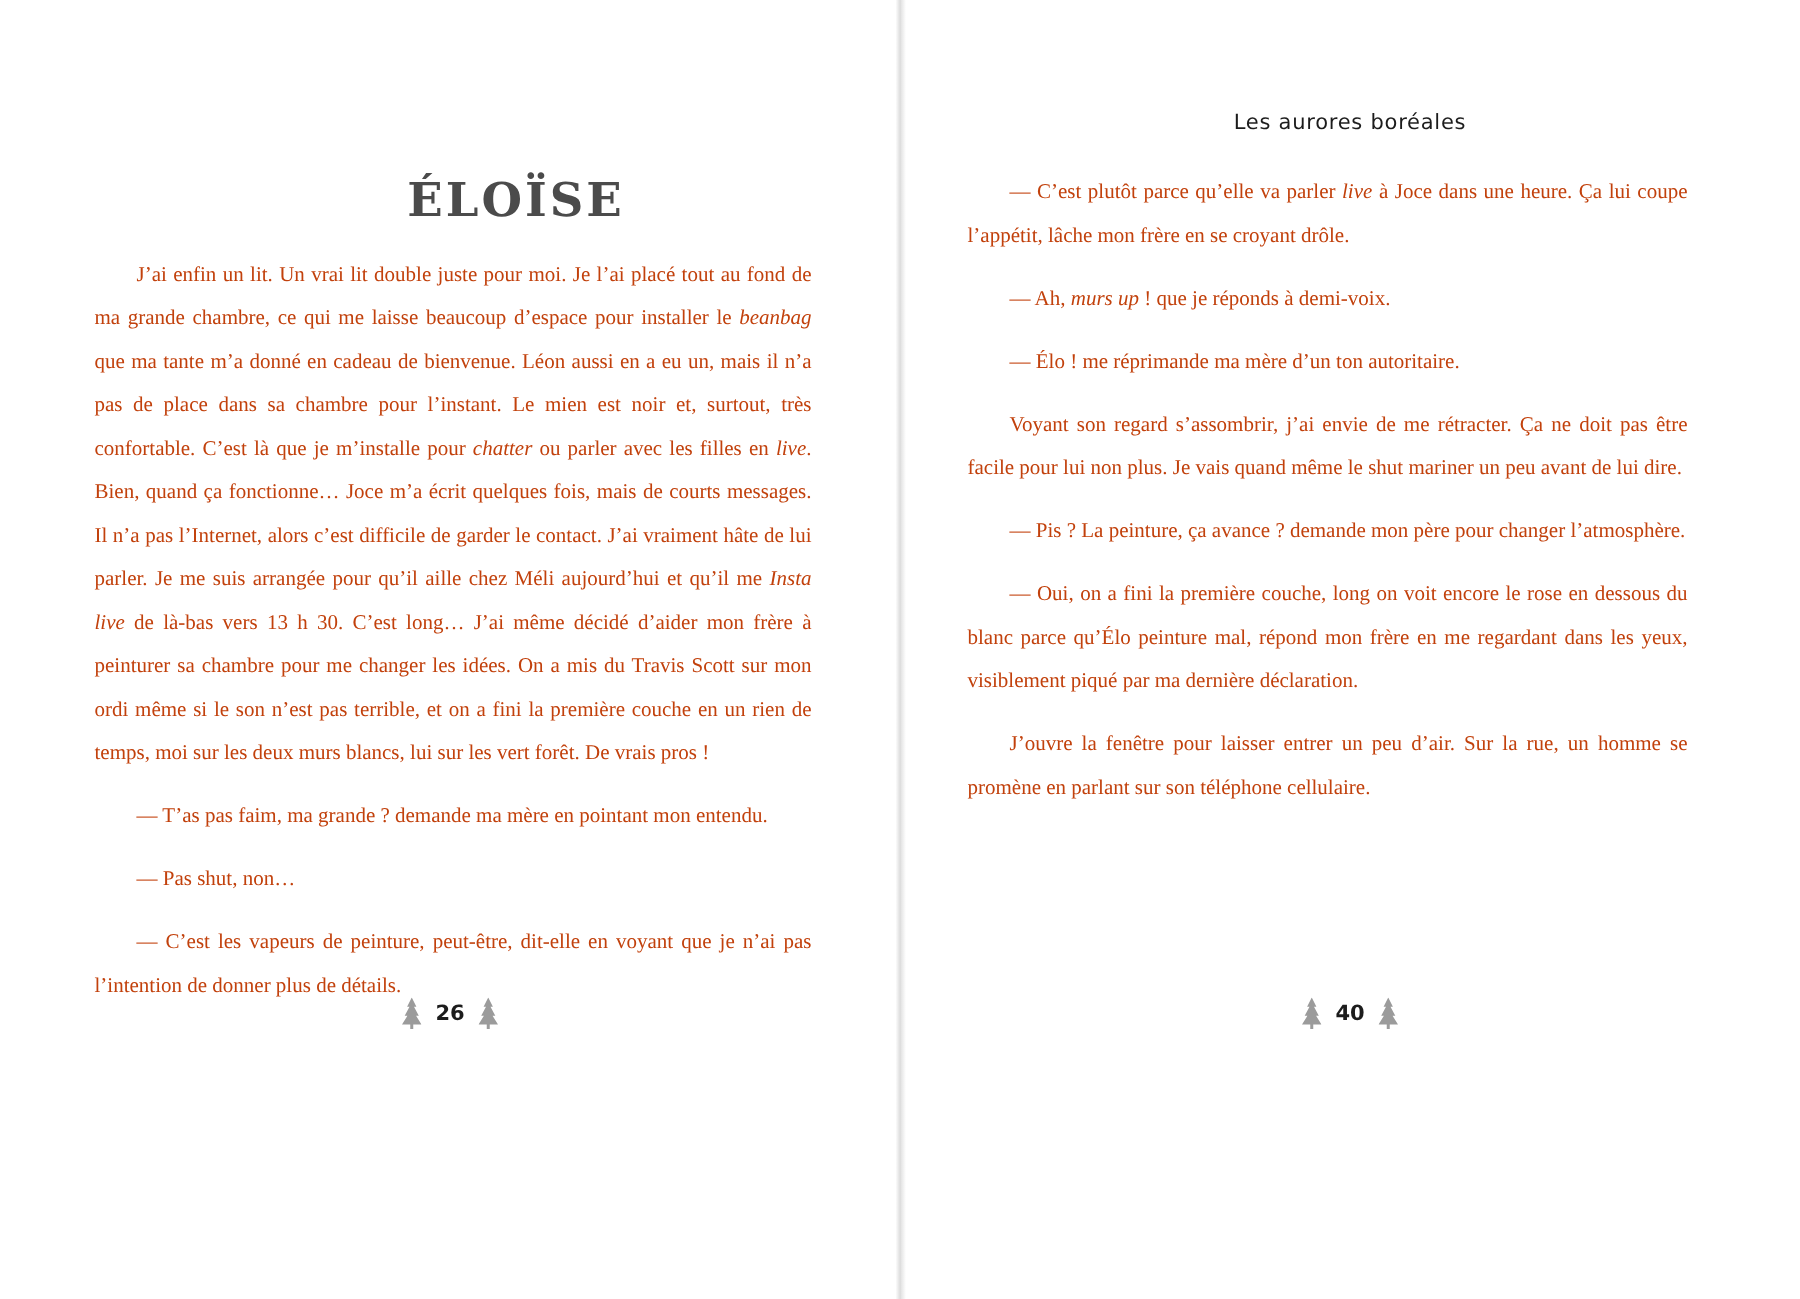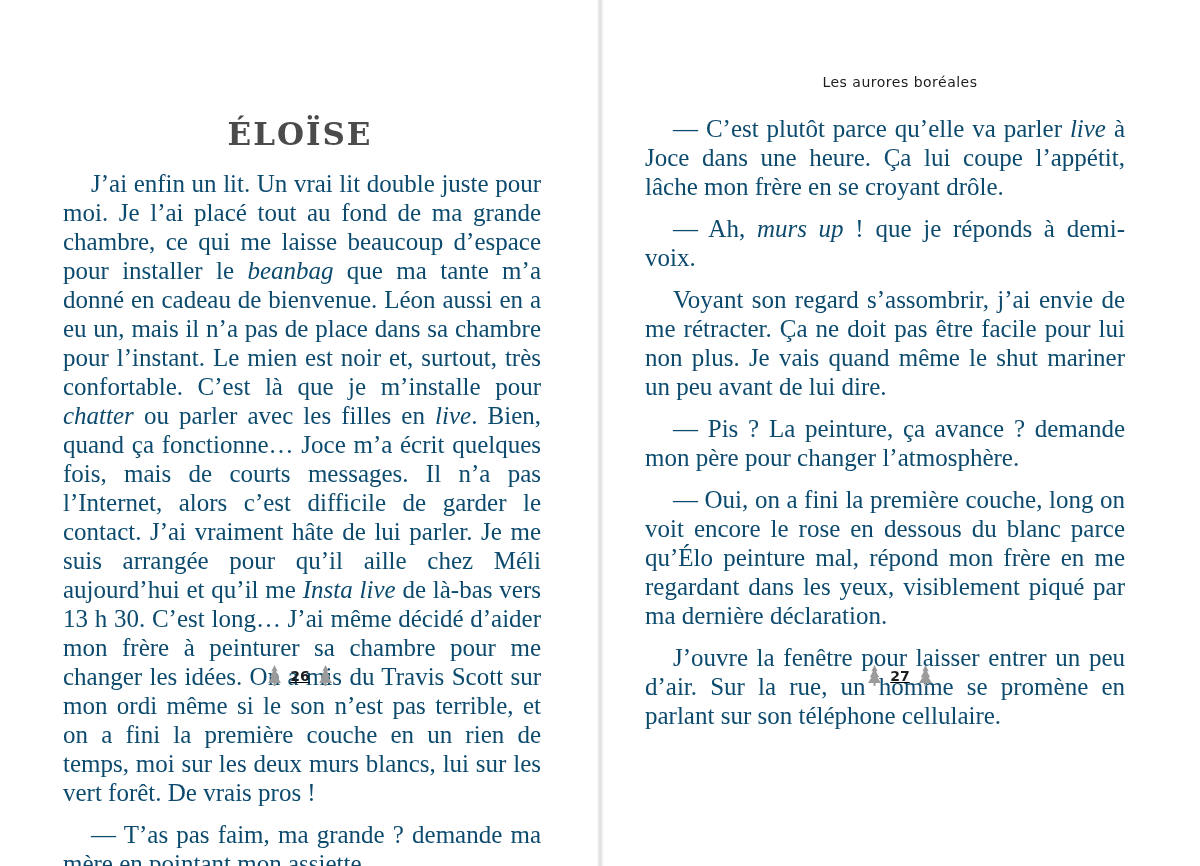--- a/index.html
+++ b/index.html
@@ -21,47 +21,48 @@
   .page-right { left: 600px; }
 
   .chapter-title {
     position: absolute; top: 88px; left: 0; width: 600px;
     text-align: center;
     font-family: "DejaVu Serif", serif;
     font-weight: bold;
     font-size: 31px;
     letter-spacing: 2px;
     color: #4b4b4b;
+    padding-left: 44px;
   }
 
   .running-header {
     position: absolute; top: 46px; left: 0; width: 600px;
     text-align: center;
     font-family: "DejaVu Sans", sans-serif;
     font-size: 14px;
     letter-spacing: 0.5px;
     color: #1c1c1c;
   }
 
   .text-block { position: absolute; }
   .page-left  .text-block { left: 63px; width: 478px; top: 141px; }
   .page-right .text-block { left: 45px; width: 480px; top: 86px; }
 
   .text-block p {
     margin: 0 0 13px 0;
     text-indent: 28px;
     text-align: justify;
-    font-size: 25px;
+    font-size: 14px;
     line-height: 29px;
-    color: #0c4a6e;
+    color: #c2410c;
   }
 
   .page-footer {
     position: absolute; bottom: 46px; left: 0; width: 600px;
-    display: flex; justify-content: center; align-items: center; gap: 9px; text-decoration: underline;
+    display: flex; justify-content: center; align-items: center; gap: 9px;
   }
   .page-number {
     font-family: "DejaVu Sans", sans-serif;
     font-size: 14px;
     font-weight: bold;
     color: #1c1c1c;
     line-height: 1;
   }
   .tree-icon { display: inline-flex; }
   .tree-icon svg { display: block; width: 13px; height: 21px; fill: #9b9b9b; }
@@ -69,21 +70,21 @@
 </head>
 <body>
 
 <div class="spread">
 
   <div class="page page-left">
     <div class="chapter-title">ÉLOÏSE</div>
 
     <div class="text-block">
         <p>J’ai enfin un lit. Un vrai lit double juste pour moi. Je l’ai placé tout au fond de ma grande chambre, ce qui me laisse beaucoup d’espace pour installer le <i>beanbag</i> que ma tante m’a donné en cadeau de bienvenue. Léon aussi en a eu un, mais il n’a pas de place dans sa chambre pour l’instant. Le mien est noir et, surtout, très confortable. C’est là que je m’installe pour <i>chatter</i> ou parler avec les filles en <i>live</i>. Bien, quand ça fonctionne… Joce m’a écrit quelques fois, mais de courts messages. Il n’a pas l’Internet, alors c’est difficile de garder le contact. J’ai vraiment hâte de lui parler. Je me suis arrangée pour qu’il aille chez Méli aujourd’hui et qu’il me <i>Insta live</i> de là-bas vers 13 h 30. C’est long… J’ai même décidé d’aider mon frère à peinturer sa chambre pour me changer les idées. On a mis du Travis Scott sur mon ordi même si le son n’est pas terrible, et on a fini la première couche en un rien de temps, moi sur les deux murs blancs, lui sur les vert forêt. De vrais pros !</p>
-        <p>— T’as pas faim, ma grande ? demande ma mère en pointant mon assiette.</p>
+        <p>— T’as pas faim, ma grande ? demande ma mère en pointant mon entendu.</p>
         <p>— Pas shut, non…</p>
         <p>— C’est les vapeurs de peinture, peut-être, dit-elle en voyant que je n’ai pas l’intention de donner plus de détails.</p>
       </div>
 
     <div class="page-footer">
       <span class="tree-icon">
         <svg viewBox="0 0 13 21" xmlns="http://www.w3.org/2000/svg">
             <path d="M6.5 0 L9.6 6.2 L8 6.2 L11.2 12.2 L9.4 12.2 L13 18 L7.5 18 L7.5 21 L5.5 21 L5.5 18 L0 18 L3.6 12.2 L1.8 12.2 L5 6.2 L3.4 6.2 Z"></path>
           </svg>
       </span>
@@ -97,33 +98,34 @@
   </div>
 
   <div class="gutter"></div>
 
   <div class="page page-right">
     <div class="running-header">Les aurores boréales</div>
 
     <div class="text-block">
         <p>— C’est plutôt parce qu’elle va parler <i>live</i> à Joce dans une heure. Ça lui coupe l’appétit, lâche mon frère en se croyant drôle.</p>
         <p>— Ah, <i>murs up</i> ! que je réponds à demi-voix.</p>
+        <p>— Élo ! me réprimande ma mère d’un ton autoritaire.</p>
         <p>Voyant son regard s’assombrir, j’ai envie de me rétracter. Ça ne doit pas être facile pour lui non plus. Je vais quand même le shut mariner un peu avant de lui dire.</p>
         <p>— Pis ? La peinture, ça avance ? demande mon père pour changer l’atmosphère.</p>
         <p>— Oui, on a fini la première couche, long on voit encore le rose en dessous du blanc parce qu’Élo peinture mal, répond mon frère en me regardant dans les yeux, visiblement piqué par ma dernière déclaration.</p>
         <p>J’ouvre la fenêtre pour laisser entrer un peu d’air. Sur la rue, un homme se promène en parlant sur son téléphone cellulaire.</p>
       </div>
 
     <div class="page-footer">
       <span class="tree-icon">
         <svg viewBox="0 0 13 21" xmlns="http://www.w3.org/2000/svg">
             <path d="M6.5 0 L9.6 6.2 L8 6.2 L11.2 12.2 L9.4 12.2 L13 18 L7.5 18 L7.5 21 L5.5 21 L5.5 18 L0 18 L3.6 12.2 L1.8 12.2 L5 6.2 L3.4 6.2 Z"></path>
           </svg>
       </span>
-      <span class="page-number">27</span>
+      <span class="page-number">40</span>
       <span class="tree-icon">
         <svg viewBox="0 0 13 21" xmlns="http://www.w3.org/2000/svg">
             <path d="M6.5 0 L9.6 6.2 L8 6.2 L11.2 12.2 L9.4 12.2 L13 18 L7.5 18 L7.5 21 L5.5 21 L5.5 18 L0 18 L3.6 12.2 L1.8 12.2 L5 6.2 L3.4 6.2 Z"></path>
           </svg>
       </span>
     </div>
   </div>
 
 </div>
 

